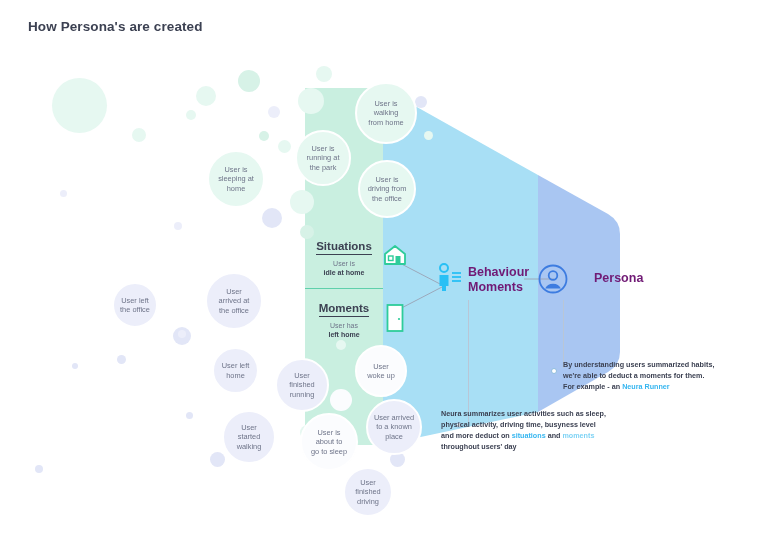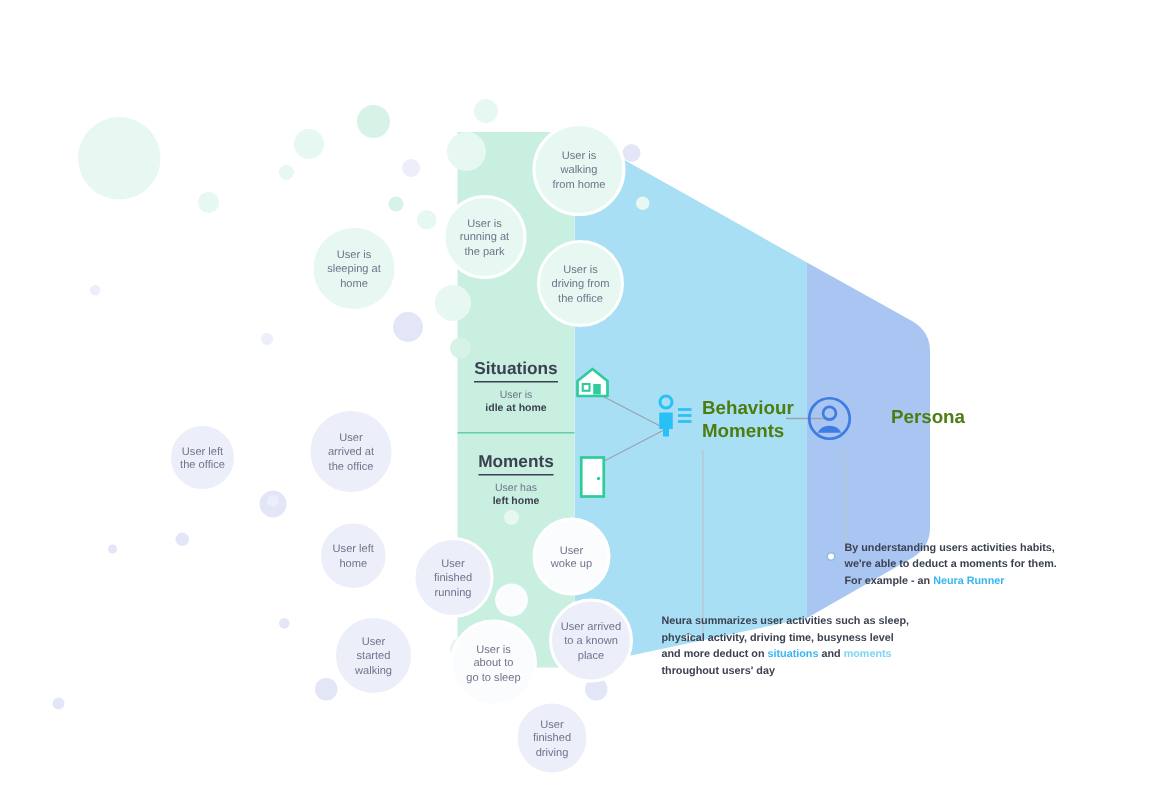--- a/index.html
+++ b/index.html
@@ -66,21 +66,21 @@
     position:absolute;left:305px;top:288px;width:78px;height:0;
     border-top:1px solid #5fd0ab;
   }
 
   
   .ico{position:absolute;}
 
   
   .node-label{
     position:absolute;font-size:12.5px;font-weight:bold;
-    color:#4d7c0f;line-height:1.2;
+    color:#701a75;line-height:1.2;
   }
 
   
   .conn{position:absolute;}
 
   
   .cap{
     position:absolute;font-size:7.2px;font-weight:bold;
     color:#3c4152;line-height:1.55;
   }
@@ -245,28 +245,29 @@
   <svg class="ico" style="left:538px;top:264px;" width="30" height="30" viewBox="0 0 30 30">
     <circle cx="15" cy="15" r="13.5" fill="none" stroke="#3d7ce0" stroke-width="1.8"></circle>
     <circle cx="15" cy="11.5" r="4.3" fill="none" stroke="#3d7ce0" stroke-width="1.8"></circle>
     <path d="M7.2,24.5 a8.3,7.2 0 0 1 15.6,0" fill="#3d7ce0"></path>
   </svg>
   <div class="node-label" style="left:572px;top:271px;padding-left:22px;">Persona</div>
 
   <div class="vline" style="left:563px;top:300px;height:68px;"></div>
   <div class="dot" style="left:551px;top:368px;"></div>
   <div class="cap" style="left:563px;top:359px;">
-    <span>By understanding users activities habits,</span><br>
+    <span>By understanding users summarized habits,</span><br>
     <span>we're able to deduct a moments for them.</span><br>
     <span>For example - an </span><span class="c3">Neura Runner</span>
   </div>
 
   <div class="vline" style="left:468px;top:300px;height:122px;"></div>
   <div class="dot" style="left:456px;top:422px;"></div>
   <div class="cap" style="left:441px;top:408px;">
     <span>Neura summarizes user activities such as sleep,</span><br>
     <span>physical activity, driving time, busyness level</span><br>
     <span>and more deduct on </span><span class="c1">situations</span><span> and </span><span class="c2">moments</span><br>
     <span>throughout users' day</span>
   </div>
 
+  <div class="page-title">How Persona's are created</div>
 
 </div>
 
 </body></html>

